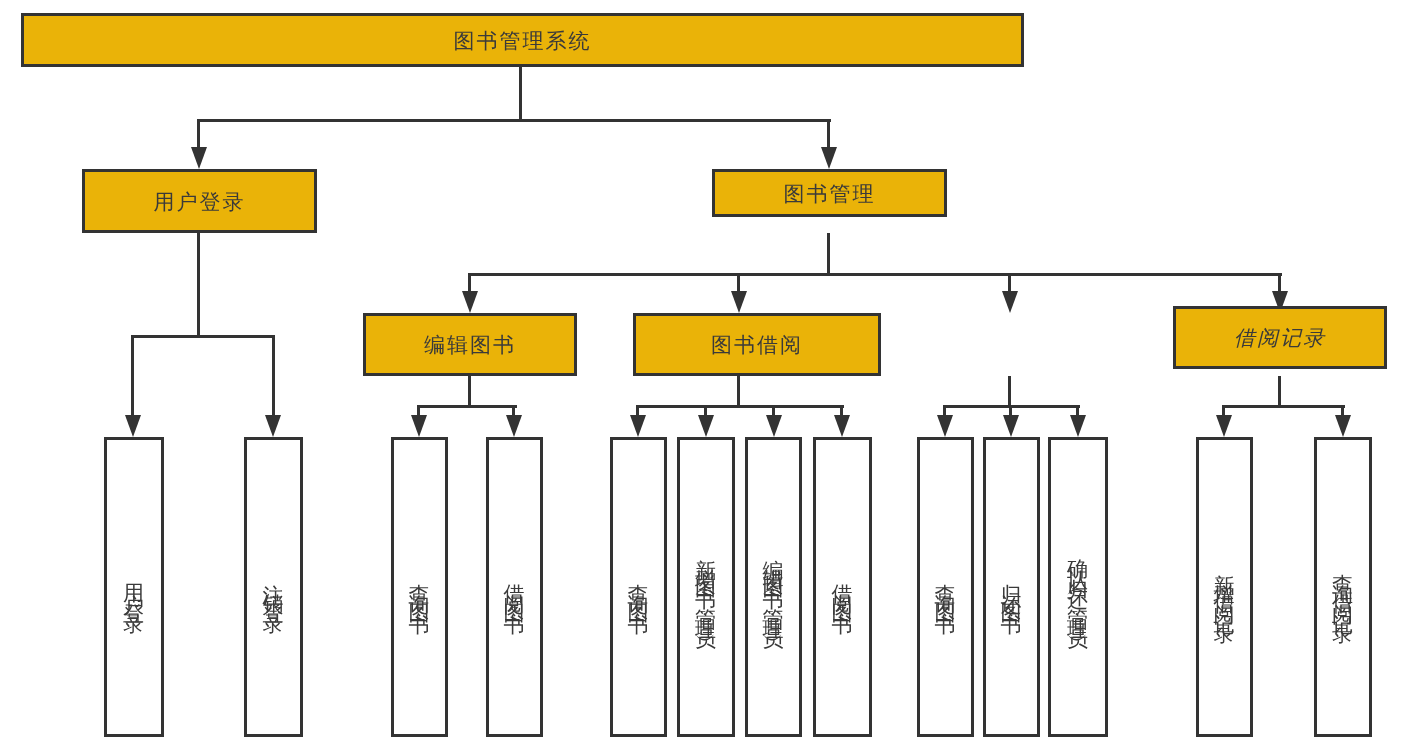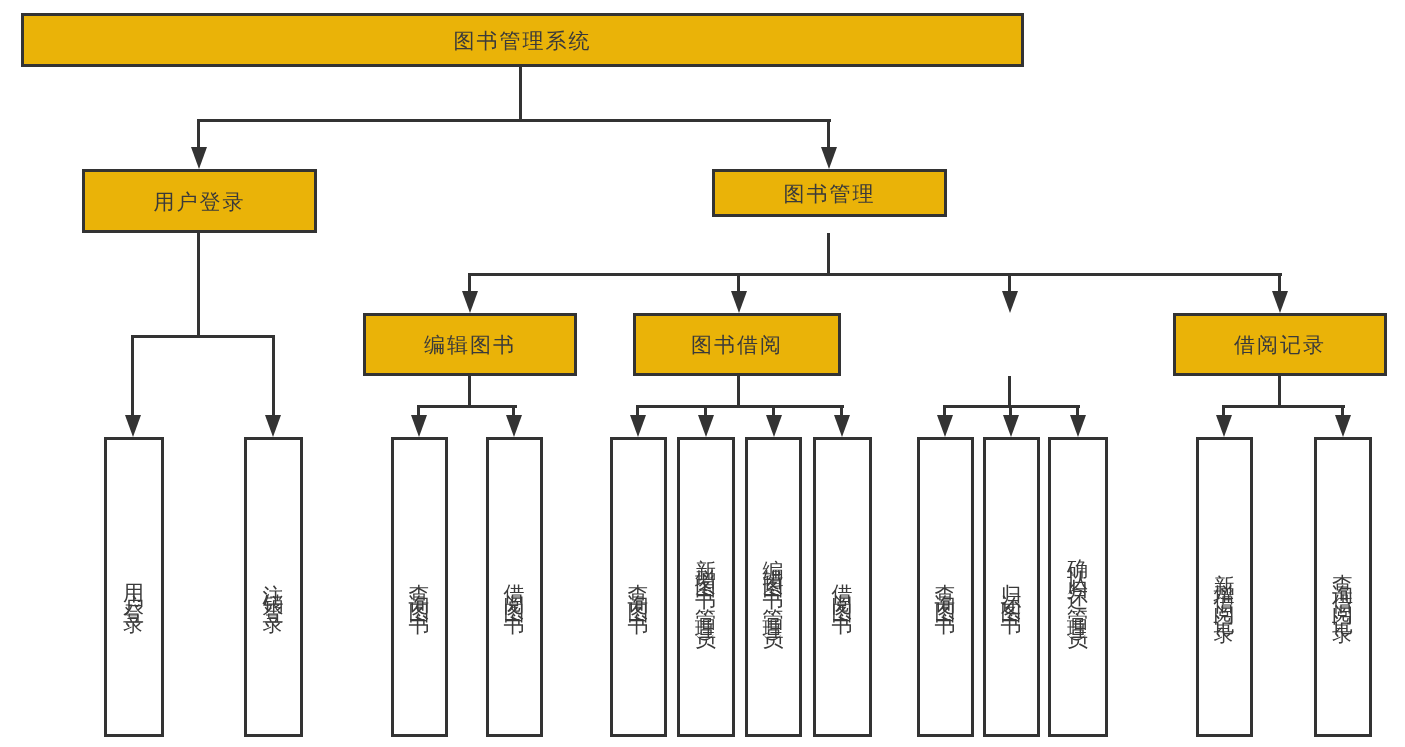--- a/index.html
+++ b/index.html
@@ -61,22 +61,22 @@
   <div class="vl" style="left:468px;top:273px;height:21px;"></div>
   <div class="arr" style="left:462px;top:291px;"></div>
   <div class="vl" style="left:737px;top:273px;height:21px;"></div>
   <div class="arr" style="left:731px;top:291px;"></div>
   <div class="vl" style="left:1008px;top:273px;height:21px;"></div>
   <div class="arr" style="left:1002px;top:291px;"></div>
   <div class="vl" style="left:1278px;top:273px;height:21px;"></div>
   <div class="arr" style="left:1272px;top:291px;"></div>
 
   <div class="node" style="left:363px;top:313px;width:214px;height:63px;">编辑图书</div>
-  <div class="node" style="left:633px;top:313px;width:208px;height:63px;">图书借阅</div>
-  <div class="node" style="left:1173px;top:313px;width:214px;height:63px;">借阅记录</div>
+  <div class="node" style="left:633px;top:313px;width:248px;height:63px;">图书借阅</div>
+  <div class="node" style="left:1173px;top:306px;width:214px;height:63px;font-style:italic;">借阅记录</div>
 
   <div class="vl" style="left:468px;top:376px;height:32px;"></div>
   <div class="hl" style="left:417px;top:405px;width:100px;"></div>
   <div class="vl" style="left:417px;top:405px;height:13px;"></div>
   <div class="arr" style="left:411px;top:415px;"></div>
   <div class="vl" style="left:512px;top:405px;height:13px;"></div>
   <div class="arr" style="left:506px;top:415px;"></div>
 
   <div class="vl" style="left:737px;top:376px;height:32px;"></div>
   <div class="hl" style="left:636px;top:405px;width:208px;"></div>

